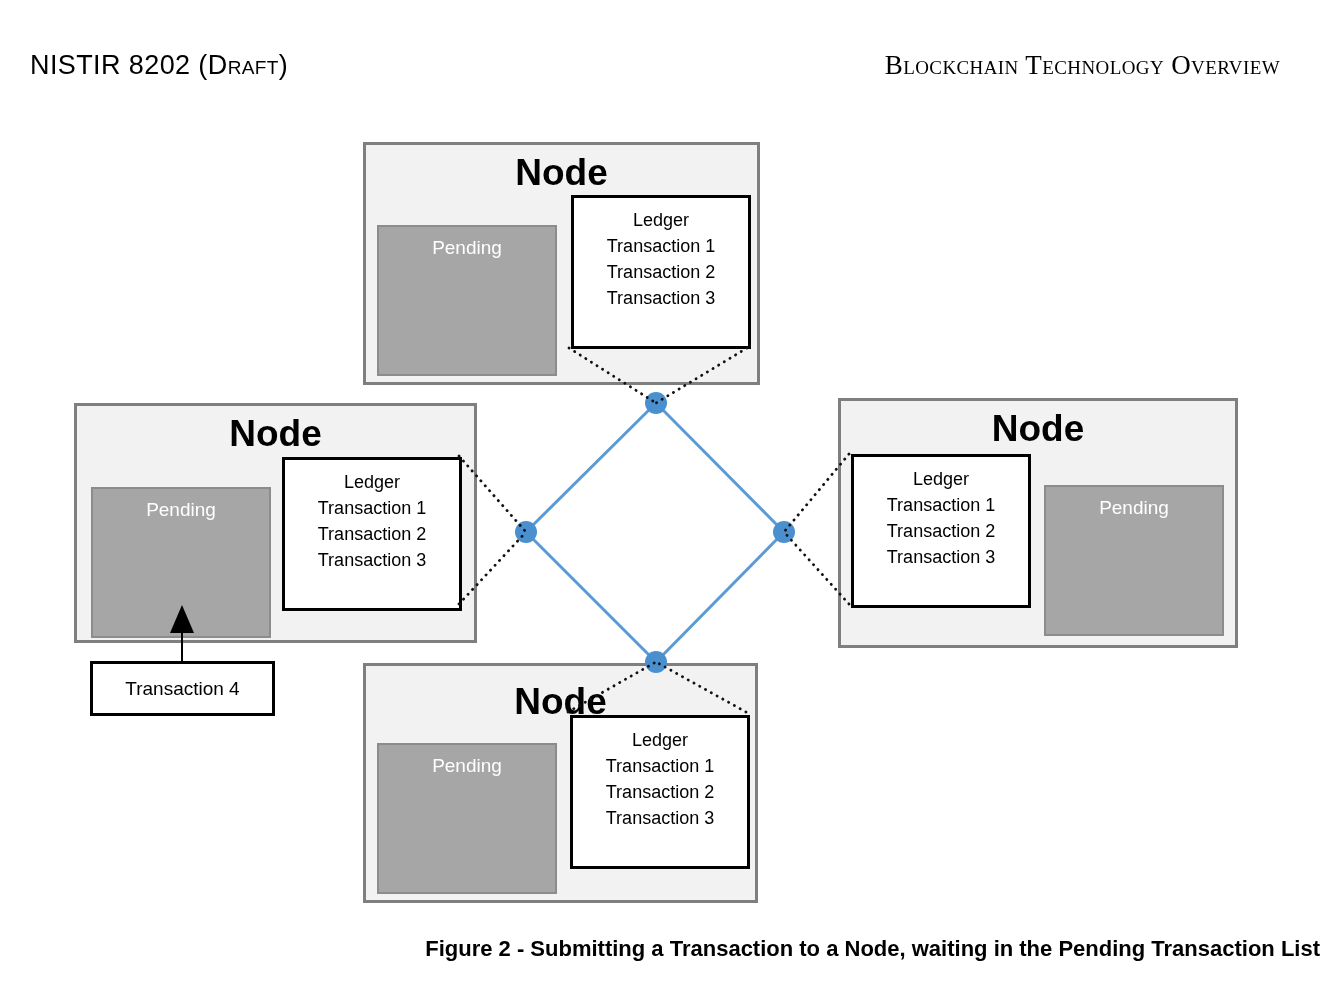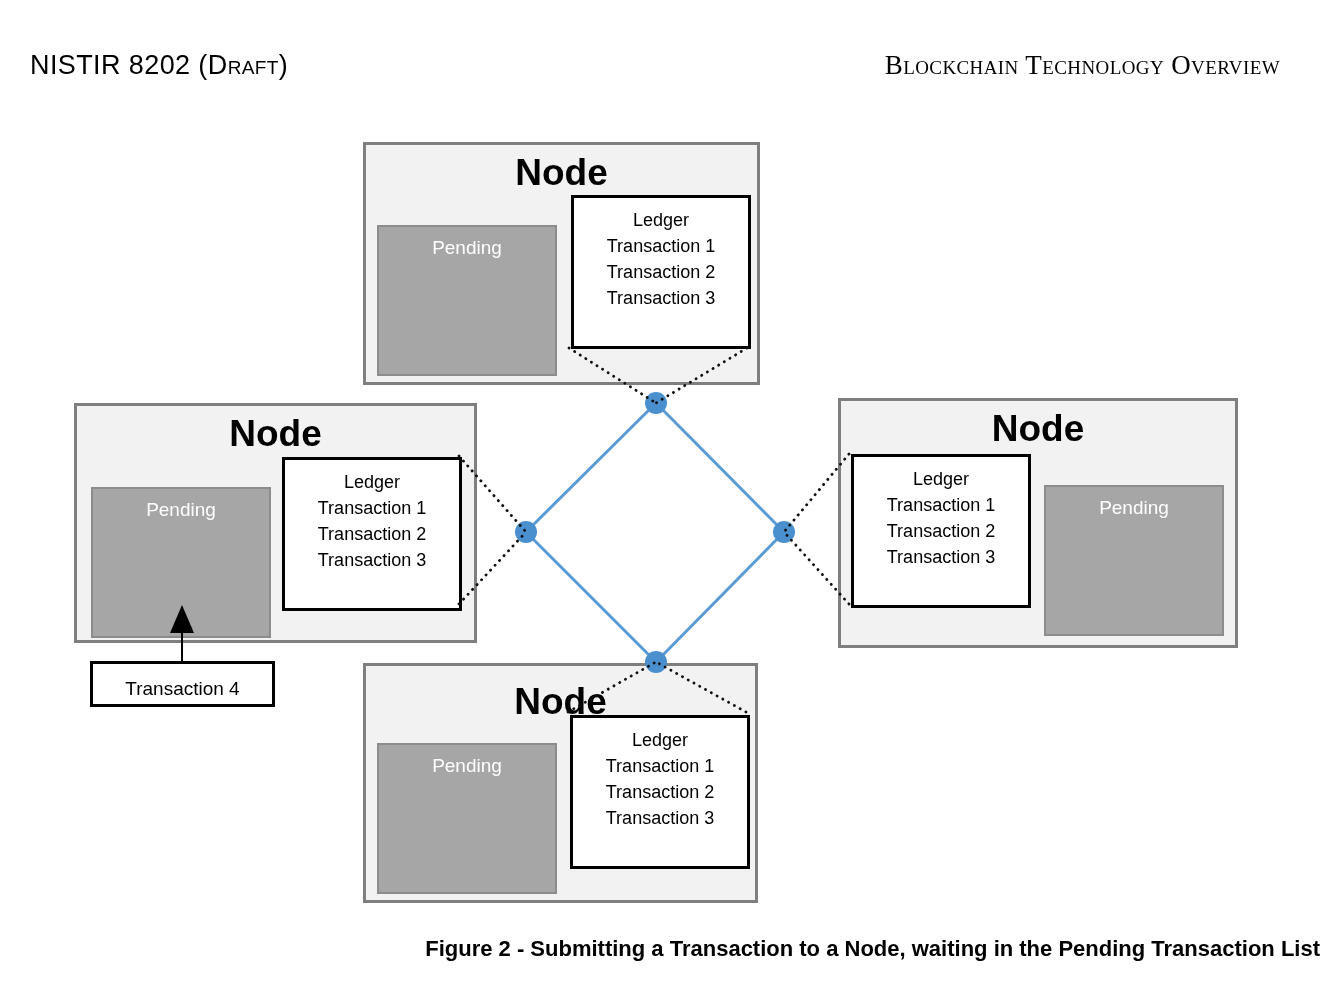--- a/index.html
+++ b/index.html
@@ -70,21 +70,21 @@
   
   .node .pending { top: 52px; left: 11px; margin-top: 28px; }
   .node .ledger  { top: 50px; left: 205px; }
   
   .node.mirrored .ledger  { left: 10px;  top: 53px; }
   .node.mirrored .pending { left: 203px; top: 56px; }
 
   .tx-box {
     position: absolute;
     left: 90px; top: 661px;
-    width: 185px; height: 46px;
+    width: 185px; height: 55px;
     background: #ffffff;
     border: 3px solid var(--box-border);
     text-align: center;
     font-size: 19px;
     line-height: 49px;
   }
   .caption {
     position: absolute;
     top: 936px; left: 0; width: 100%;
     text-align: right;

